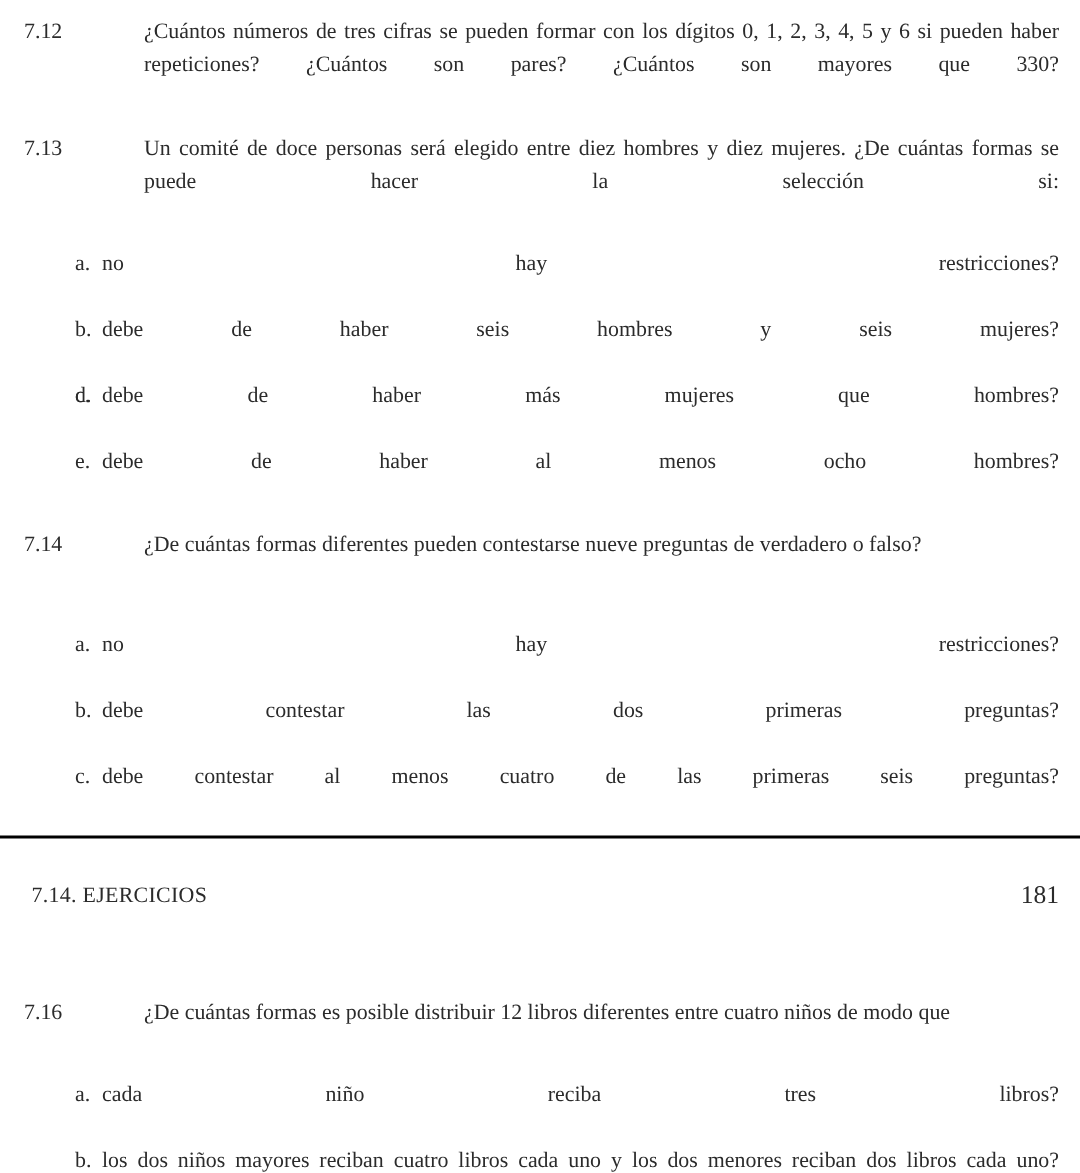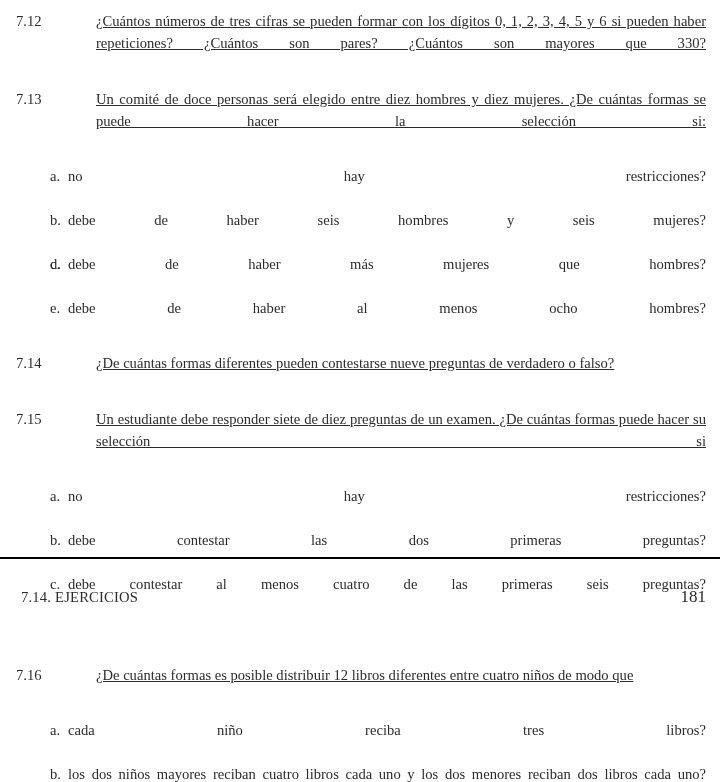--- a/index.html
+++ b/index.html
@@ -27,21 +27,20 @@
   
   .exercise {
     position: relative;
     margin: 0;
     padding: 0 14px 0 48px;   
     font-size: 14.6px;
     line-height: 22px;
     text-align: justify;
     text-justify: inter-word;
     hyphens: none;
-    text-decoration: underline;
   }
   .exercise .num {
     position: absolute;
     left: 16px;
     top: 0;
     width: 30px;
     text-align: left;
     font-size: 14.6px;
     line-height: 22px;
     white-space: nowrap;
@@ -185,24 +184,20 @@
 
     <div class="gap-md"></div>
 
     <div class="exercise nojustify">
       <span class="num">7.14</span>
       <span class="body">¿De cuántas formas diferentes pueden contestarse nueve preguntas de verdadero o falso?</span>
     </div>
 
     <div class="gap-lg"></div>
 
-    <div class="exercise">
-      <span class="num">7.15</span>
-      <span class="body">Un estudiante debe responder siete de diez preguntas de un examen. ¿De cuántas formas puede hacer su selección si</span>
-    </div>
 
     <div class="gap-md"></div>
 
     <ul class="subitems">
       <li class="subitem">
         <span class="marker">a.</span>
         <span class="stext">no hay restricciones?</span>
       </li>
       <li class="subitem">
         <span class="marker">b.</span>

